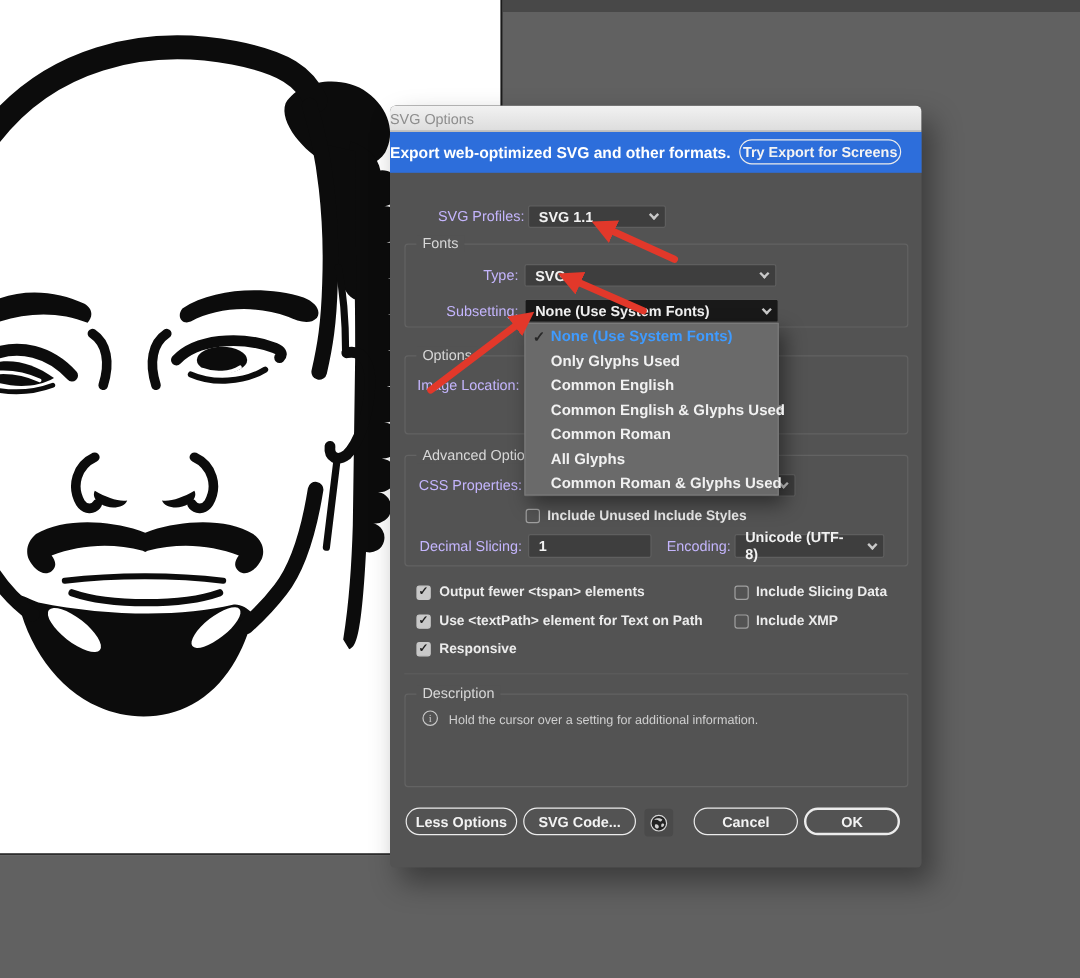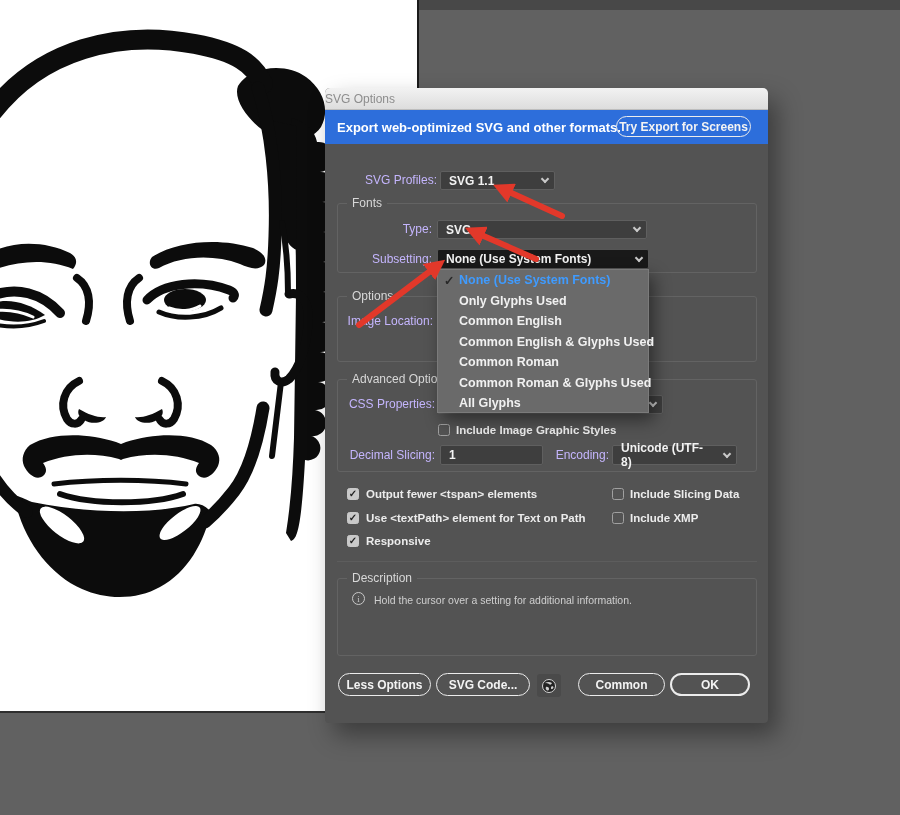--- a/index.html
+++ b/index.html
@@ -36,21 +36,21 @@
   .mi.checked::before{content:"\2713";position:absolute;left:6px;color:#282828;font-weight:bold;}
   
   .pill{border:1.5px solid #ececec;border-radius:12px;background:transparent;color:#f3f3f3;
         font-size:12px;font-weight:bold;display:flex;align-items:center;justify-content:center;
         font-family:Liberation Sans, sans-serif;white-space:nowrap;}
   .pill.default{border-width:2.5px;text-align:right;}
   .titlebar{background:linear-gradient(#f2f2f2,#ddd);border-bottom:1px solid #bdbdbd;
             border-radius:5px 5px 0 0;display:flex;align-items:center;
             font-size:12px;color:#8d8d8d;}
   .banner{background:#2d6edb;display:flex;align-items:center;}
-  .banner-msg{color:#fff;font-size:13px;font-weight:bold;margin-left:12px;white-space:nowrap;}
+  .banner-msg{color:#fff;font-size:13px;font-weight:bold;white-space:nowrap;}
   .info{width:13px;height:13px;border:1px solid #c9c9c9;border-radius:50%;color:#c9c9c9;
         display:flex;align-items:center;justify-content:center;}
   .info::after{content:"i";font-size:9px;font-family:"Liberation Serif",serif;}
   .hint{font-size:10.5px;color:#cfcfcf;white-space:nowrap;}
 </style>
 </head>
 <body>
 
 <div id="stage">
 
@@ -141,21 +141,21 @@
     <div class="abs grp" style="left:12px;top:291px;width:420px;height:93px;"></div>
     <div class="abs grp-lbl" style="left:22px;top:284px;">Advanced Options</div>
 
     <div class="abs lbl r" style="left:20px;top:307px;width:90px;line-height:19px;">CSS Properties:</div>
     <div class="abs dd" style="left:112px;top:307px;width:226px;height:19px;">
       <span></span>
       <span class="chev"></span>
     </div>
 
     <div class="abs cb" style="left:113px;top:336px;"></div>
-    <div class="abs cb-lbl" style="left:131px;top:336px;">Include Image Graphic Styles</div>
+    <div class="abs cb-lbl" style="left:131px;top:336px;">Include Unused Include Styles</div>
 
     <div class="abs lbl r" style="left:20px;top:357px;width:90px;line-height:20px;">Decimal Slicing:</div>
     <input class="abs inp" style="left: 115px; top: 357px; width: 103px; height: 20px;" value="1">
     <div class="abs lbl" style="left:228px;top:357px;width:56px;line-height:20px;text-align:right;">Encoding:</div>
     <div class="abs dd" style="left:287px;top:357px;width:125px;height:20px;">
       <span>Unicode (UTF-8)</span>
       <span class="chev"></span>
     </div>
 
     <div class="abs cb checked" style="left:22px;top:400px;"></div>
@@ -181,31 +181,31 @@
     <div class="abs pill" style="left:111px;top:585px;width:94px;height:23px;">SVG Code...</div>
     <div class="abs" style="left:212px;top:586px;width:24px;height:23px;background:#4a4a4a;
          border-radius:3px;display:flex;align-items:center;justify-content:center;">
       <svg width="16" height="16" viewBox="0 0 16 16">
         <circle cx="8" cy="8" r="6.5" fill="#232323" stroke="#d4d4d4" stroke-width="1"></circle>
         <path d="M4 5 C 6 3.5 9 3.5 11 5 C 10 7 9 7 8 6 C 7 5 5.5 5.5 4 5 Z" fill="#cfcfcf"></path>
         <path d="M5 9 C 6.5 8.5 8 9.5 8 11 C 8 12.5 6.5 13 5.5 12 C 4.5 11 4.5 10 5 9 Z" fill="#cfcfcf"></path>
         <path d="M10.5 8.5 C 11.5 8 12.5 8.5 12.5 9.5 C 12 10.8 11 11.5 10.2 11 C 9.8 10 10 9 10.5 8.5 Z" fill="#cfcfcf"></path>
       </svg>
     </div>
-    <div class="abs pill" style="left:253px;top:585px;width:87px;height:23px;">Common</div>
+    <div class="abs pill" style="left:253px;top:585px;width:87px;height:23px;">Cancel</div>
     <div class="abs pill default" style="left:345px;top:585px;width:80px;height:23px;">OK</div>
 
     <div class="abs menu" style="left:112px;top:181px;width:212px;height:144px;z-index:30;">
       <div class="mi checked">None (Use System Fonts)</div>
       <div class="mi">Only Glyphs Used</div>
       <div class="mi">Common English</div>
       <div class="mi">Common English &amp; Glyphs Used</div>
       <div class="mi">Common Roman</div>
+      <div class="mi">All Glyphs</div>
       <div class="mi">Common Roman &amp; Glyphs Used</div>
-      <div class="mi">All Glyphs</div>
     </div>
   </div>
 
   <svg class="abs" style="left:0;top:0;z-index:60;pointer-events:none;" width="900" height="815" viewBox="0 0 900 815">
     <defs>
       <marker id="ah" viewBox="0 0 10 10" refX="2.5" refY="5" markerWidth="3.4" markerHeight="3.4" orient="auto-start-reverse">
         <path d="M0 0 L10 5 L0 10 Z" fill="#e2382a"></path>
       </marker>
     </defs>
     <g stroke="#e2382a" stroke-width="6" fill="none" stroke-linecap="round">

